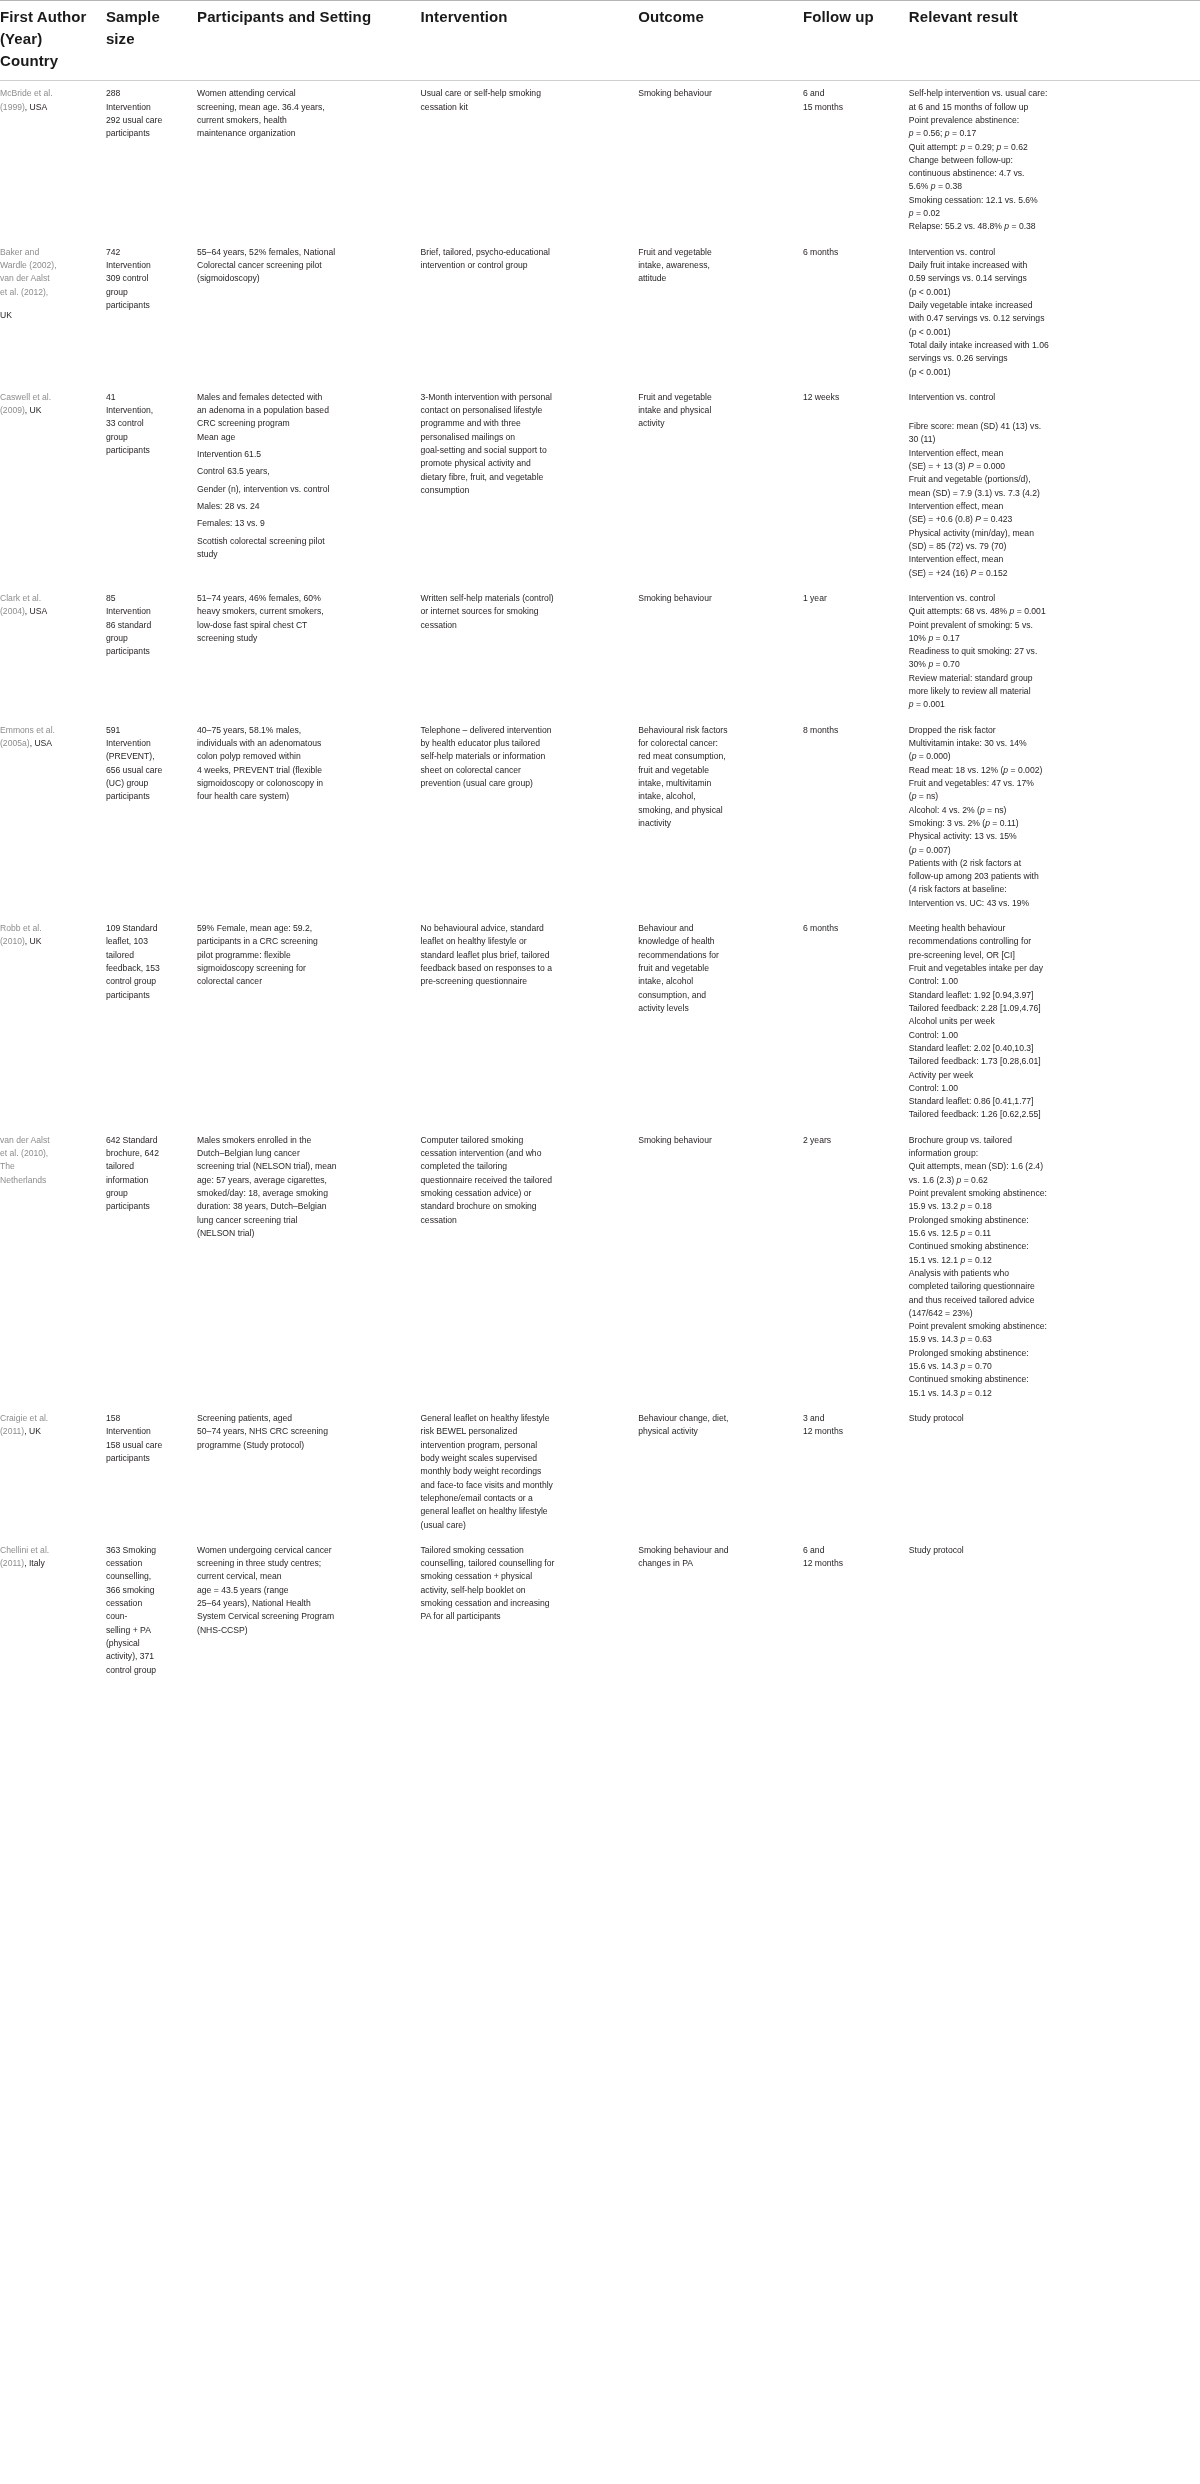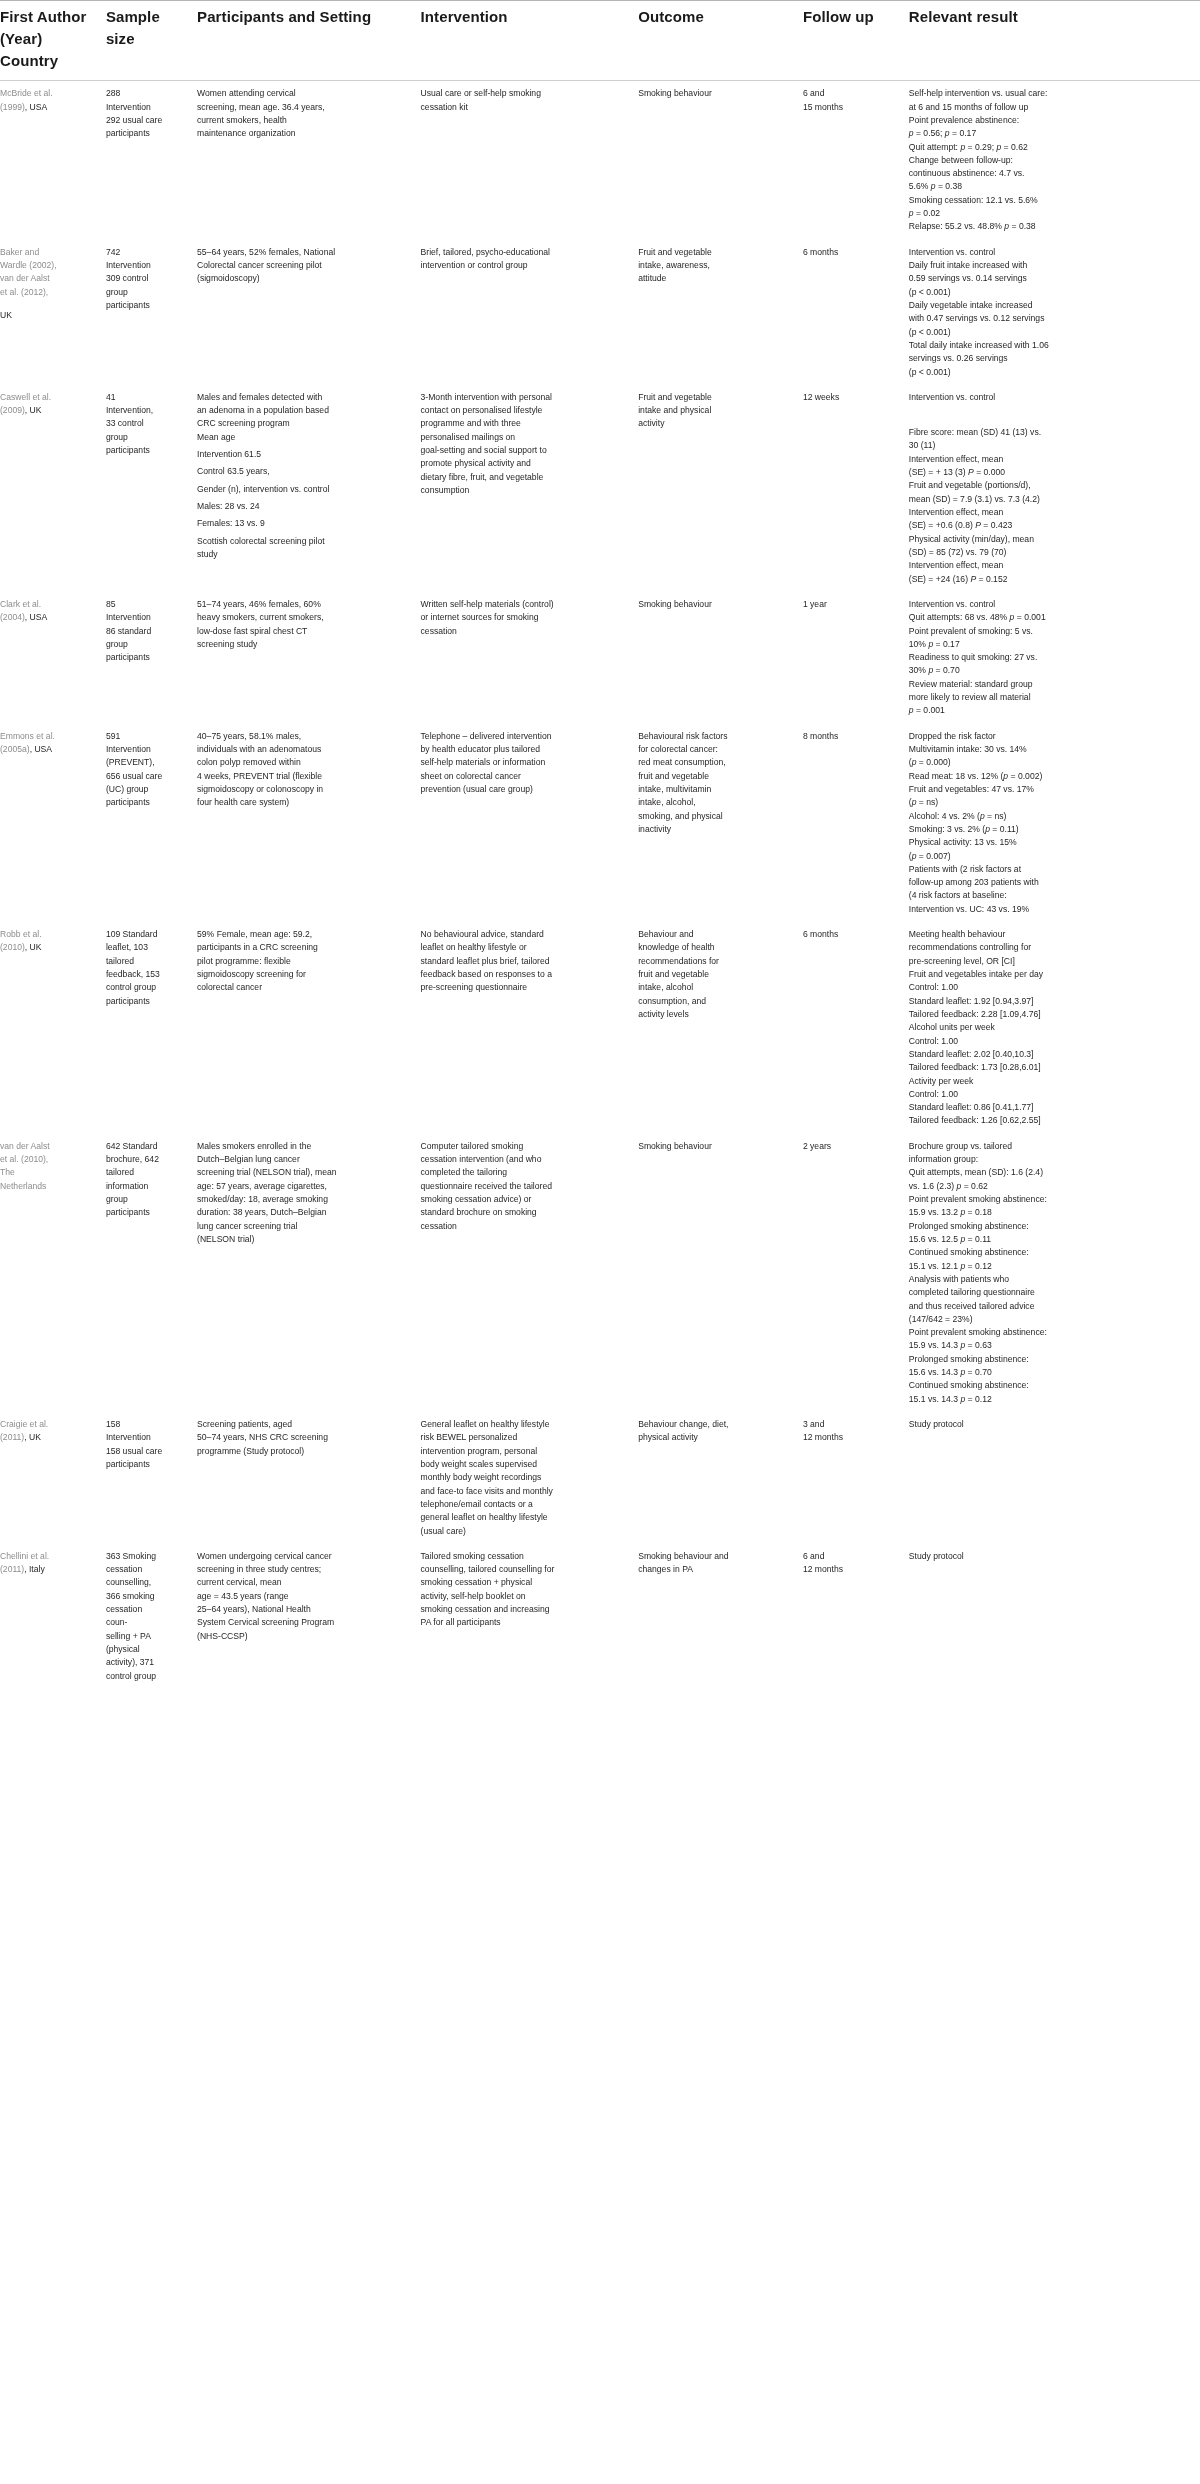--- a/index.html
+++ b/index.html
@@ -218,21 +218,21 @@
           <td class="col-outcome">
             <span class="cell-line">Fruit and vegetable</span>
             <span class="cell-line">intake and physical</span>
             <span class="cell-line">activity</span>
           </td>
           <td class="col-follow">
             <span class="cell-line">12 weeks</span>
           </td>
           <td class="col-result">
             <span class="cell-line">Intervention vs. control</span>
-            <span class="cell-line gap" style="margin-top:22px">Fibre score: mean (SD) 41 (13) vs.</span>
+            <span class="cell-line gap" style="margin-top:16px">Fibre score: mean (SD) 41 (13) vs.</span>
             <span class="cell-line">30 (11)</span>
             <span class="cell-line">Intervention effect, mean</span>
             <span class="cell-line">(SE) = + 13 (3) <em class="pval">P</em> = 0.000</span>
             <span class="cell-line">Fruit and vegetable (portions/d),</span>
             <span class="cell-line">mean (SD) = 7.9 (3.1) vs. 7.3 (4.2)</span>
             <span class="cell-line">Intervention effect, mean</span>
             <span class="cell-line">(SE) = +0.6 (0.8) <em class="pval">P</em> = 0.423</span>
             <span class="cell-line">Physical activity (min/day), mean</span>
             <span class="cell-line">(SD) = 85 (72) vs. 79 (70)</span>
             <span class="cell-line">Intervention effect, mean</span>

